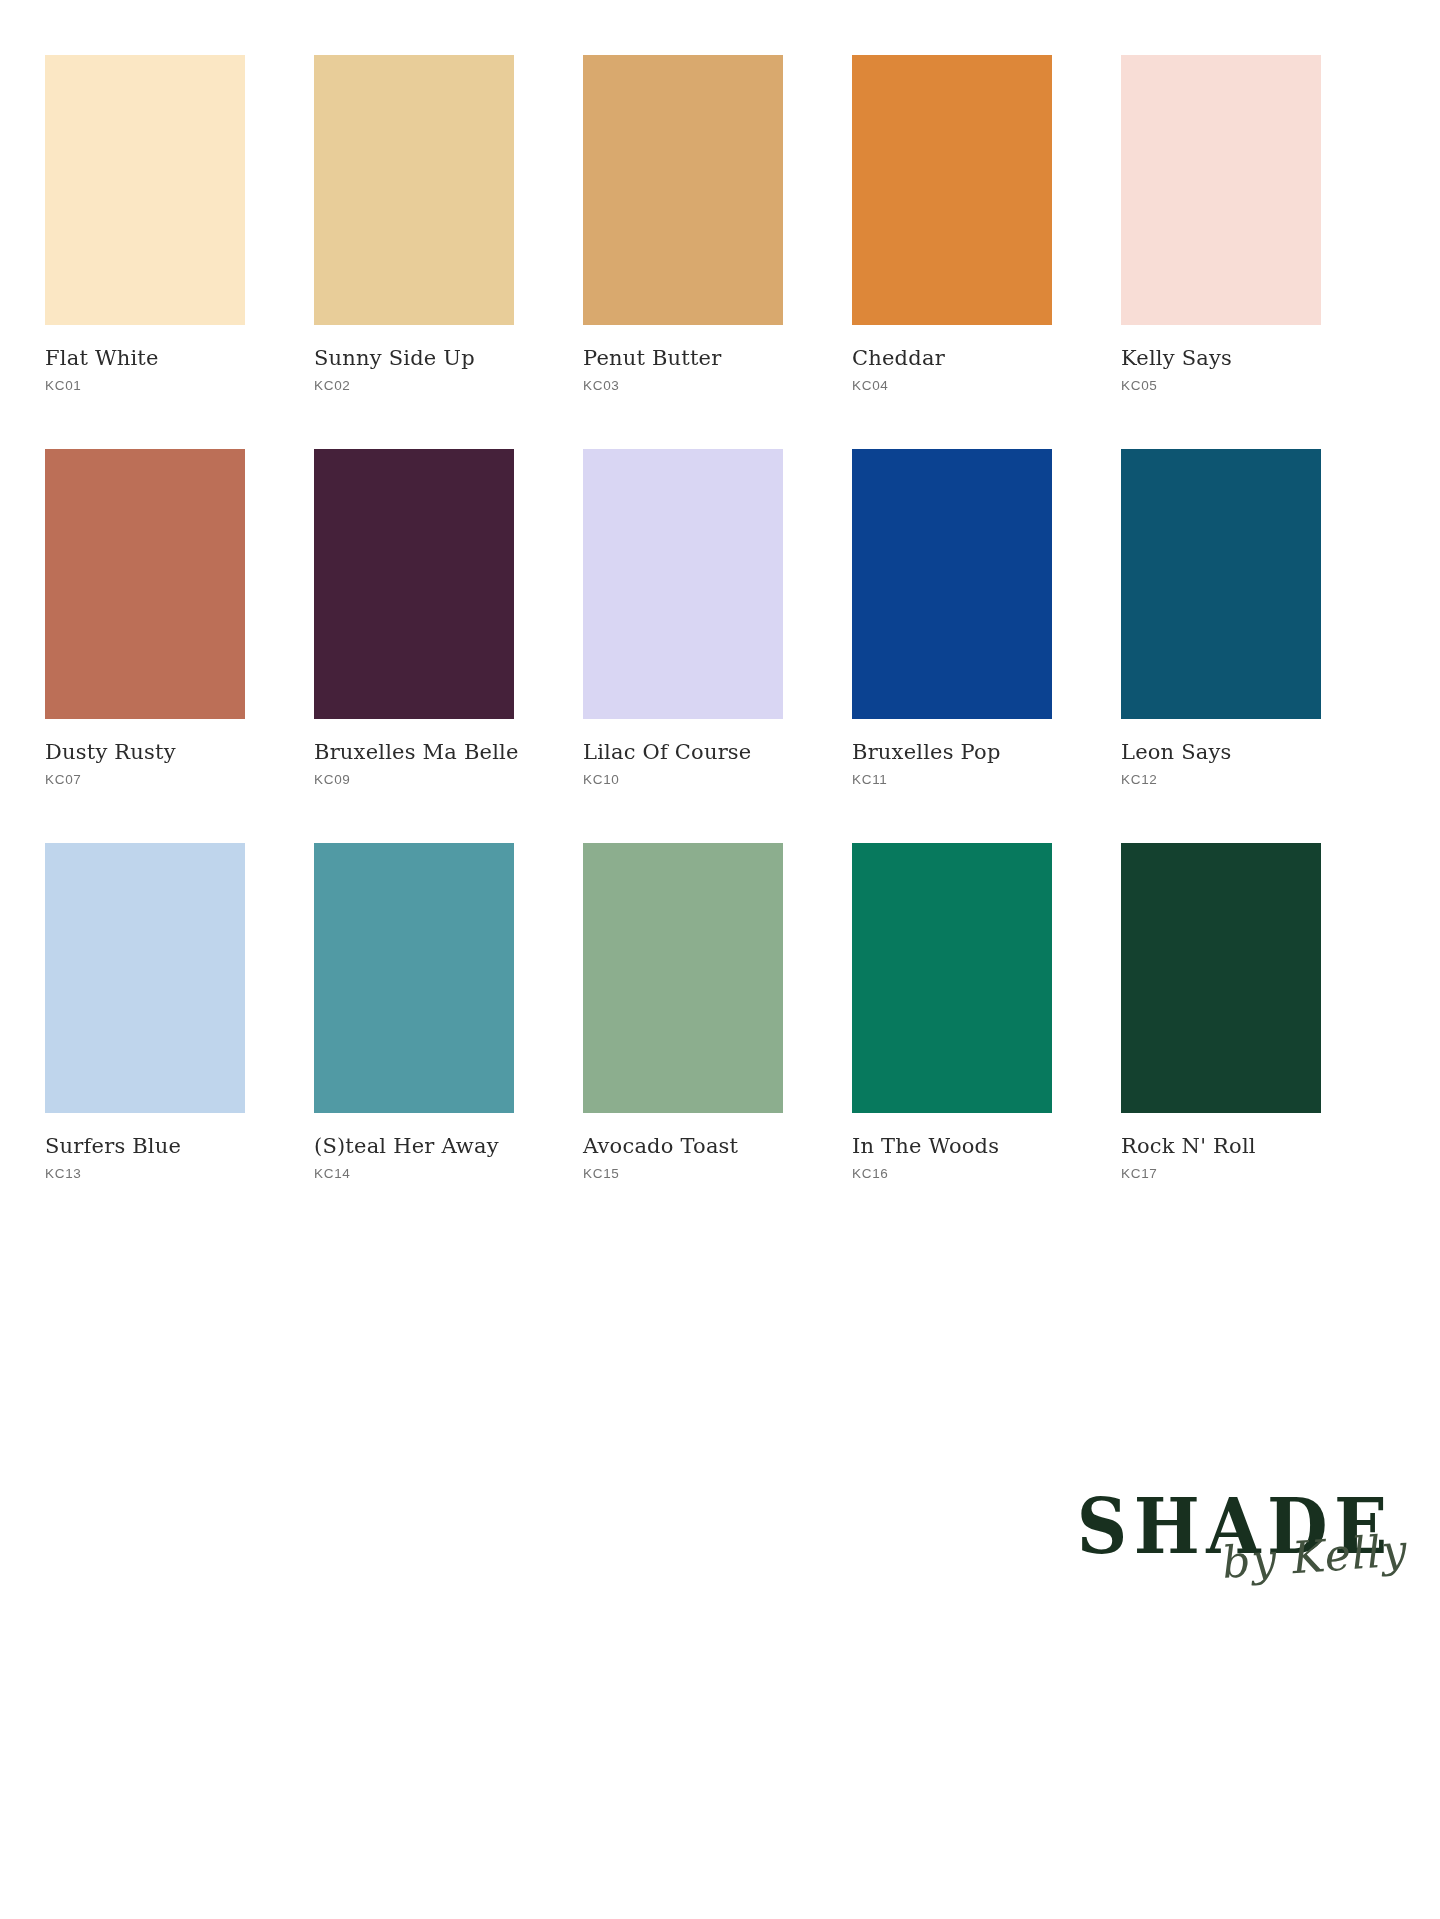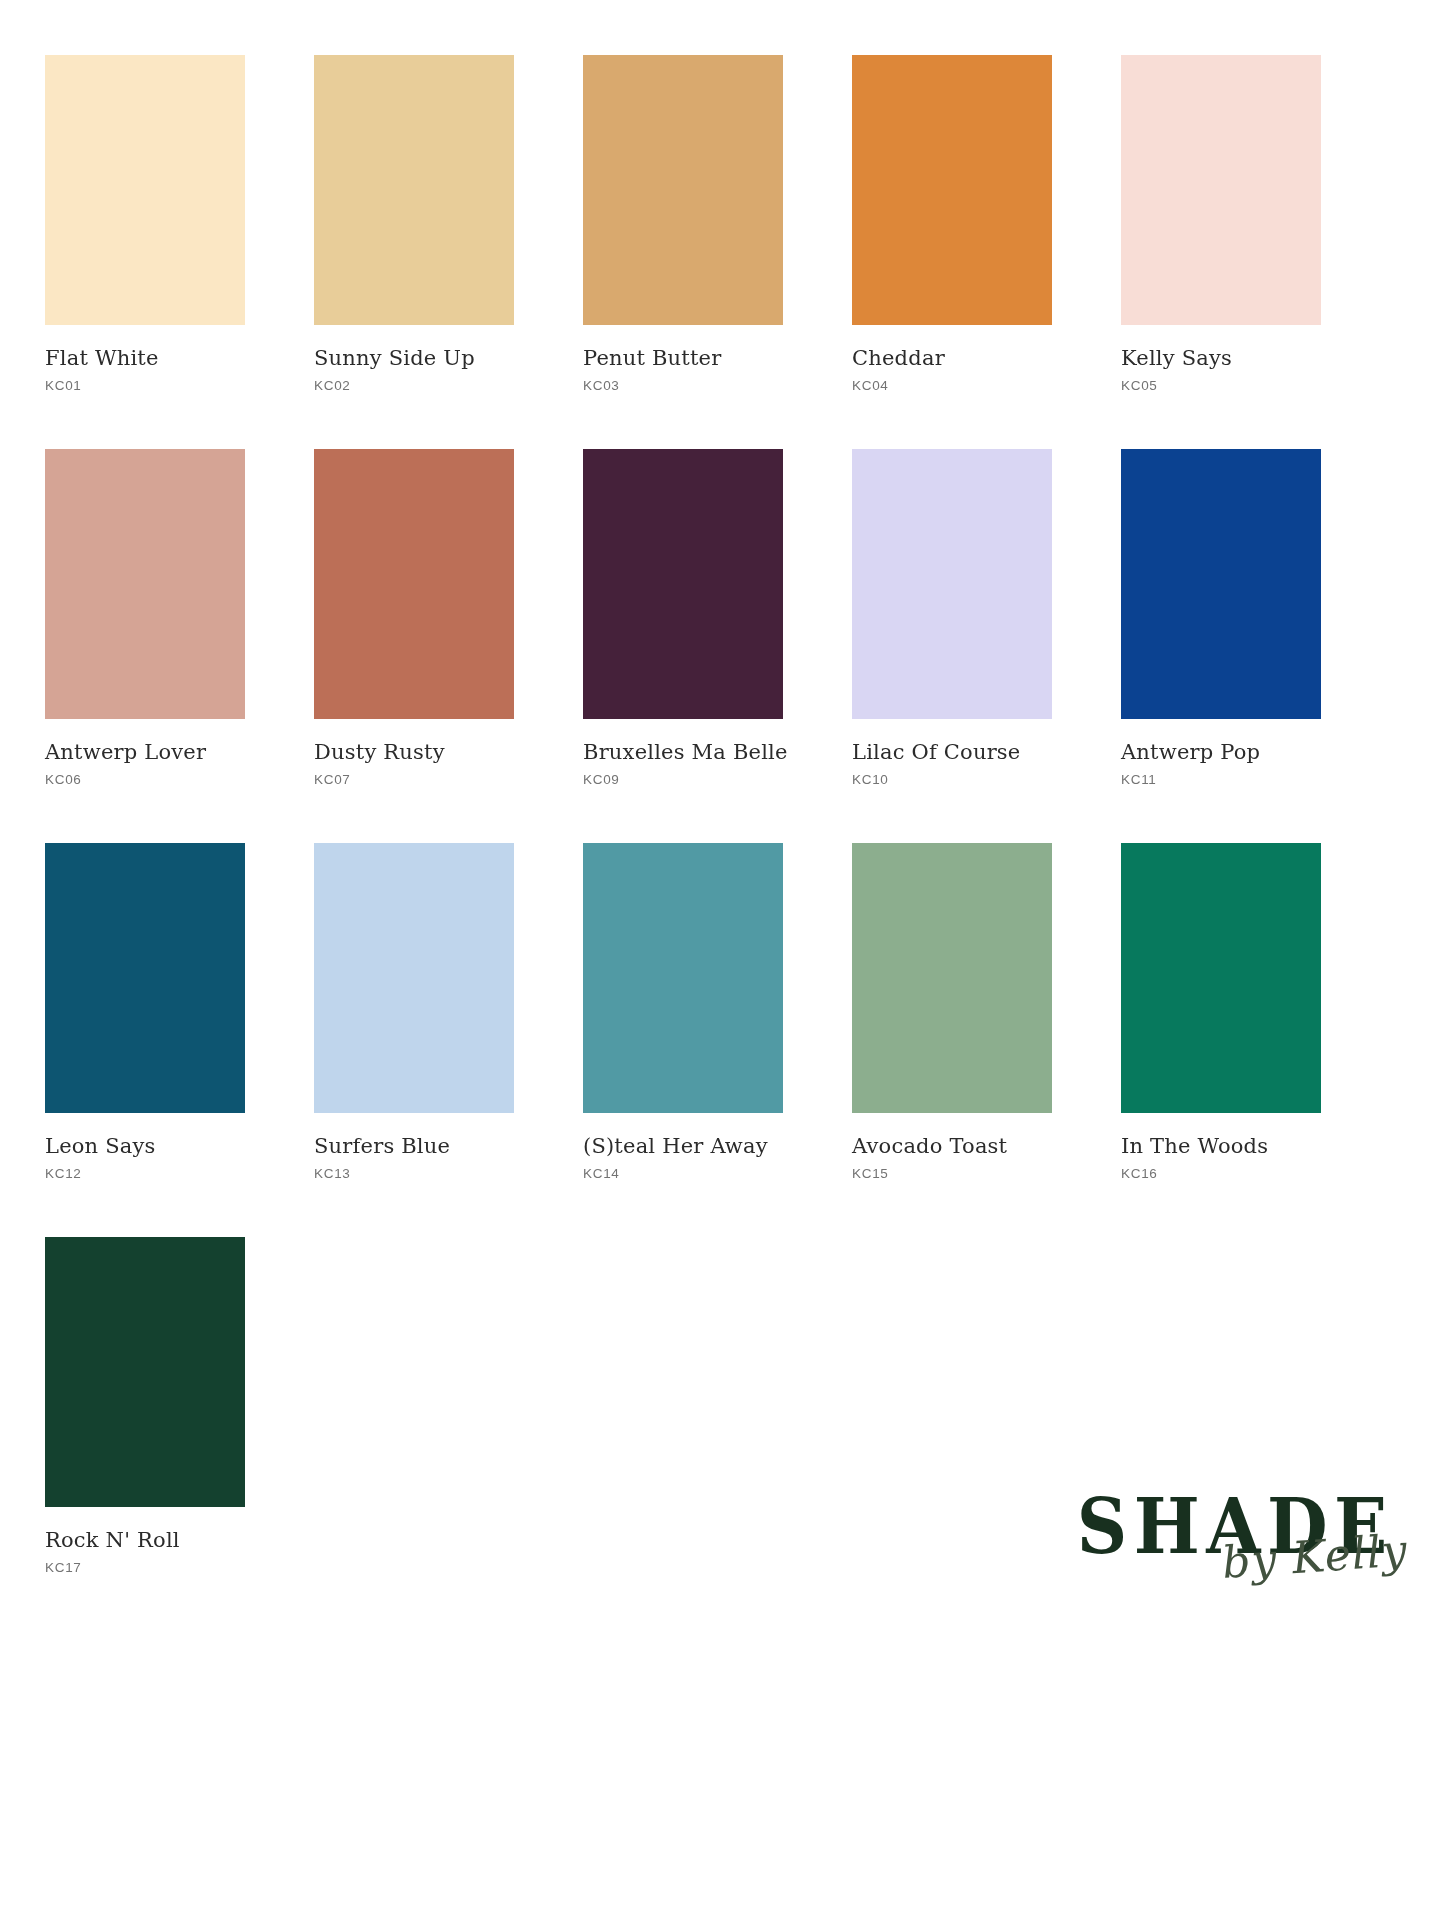--- a/index.html
+++ b/index.html
@@ -107,42 +107,37 @@
         <div class="swatch-chip" style="background-color: rgb(221, 135, 57);"></div>
         <div class="swatch-name">Cheddar</div>
         <div class="swatch-code">KC04</div>
       </div>
       <div class="swatch-cell">
         <div class="swatch-chip" style="background-color: rgb(248, 221, 214);"></div>
         <div class="swatch-name">Kelly Says</div>
         <div class="swatch-code">KC05</div>
       </div>
       <div class="swatch-cell">
-        <div class="swatch-chip" style="background-color: rgb(213, 164, 149);"></div>
-        <div class="swatch-name">Antwerp Lover</div>
-        <div class="swatch-code">KC06</div>
-      </div>
-      <div class="swatch-cell">
         <div class="swatch-chip" style="background-color: rgb(188, 111, 87);"></div>
         <div class="swatch-name">Dusty Rusty</div>
         <div class="swatch-code">KC07</div>
       </div>
       <div class="swatch-cell">
         <div class="swatch-chip" style="background-color: rgb(69, 33, 58);"></div>
         <div class="swatch-name">Bruxelles Ma Belle</div>
         <div class="swatch-code">KC09</div>
       </div>
       <div class="swatch-cell">
         <div class="swatch-chip" style="background-color: rgb(217, 214, 243);"></div>
         <div class="swatch-name">Lilac Of Course</div>
         <div class="swatch-code">KC10</div>
       </div>
       <div class="swatch-cell">
         <div class="swatch-chip" style="background-color: rgb(11, 66, 145);"></div>
-        <div class="swatch-name">Antwerp Pop</div>
+        <div class="swatch-name">Bruxelles Pop</div>
         <div class="swatch-code">KC11</div>
       </div>
       <div class="swatch-cell">
         <div class="swatch-chip" style="background-color: rgb(13, 85, 113);"></div>
         <div class="swatch-name">Leon Says</div>
         <div class="swatch-code">KC12</div>
       </div>
       <div class="swatch-cell">
         <div class="swatch-chip" style="background-color: rgb(191, 213, 236);"></div>
         <div class="swatch-name">Surfers Blue</div>

